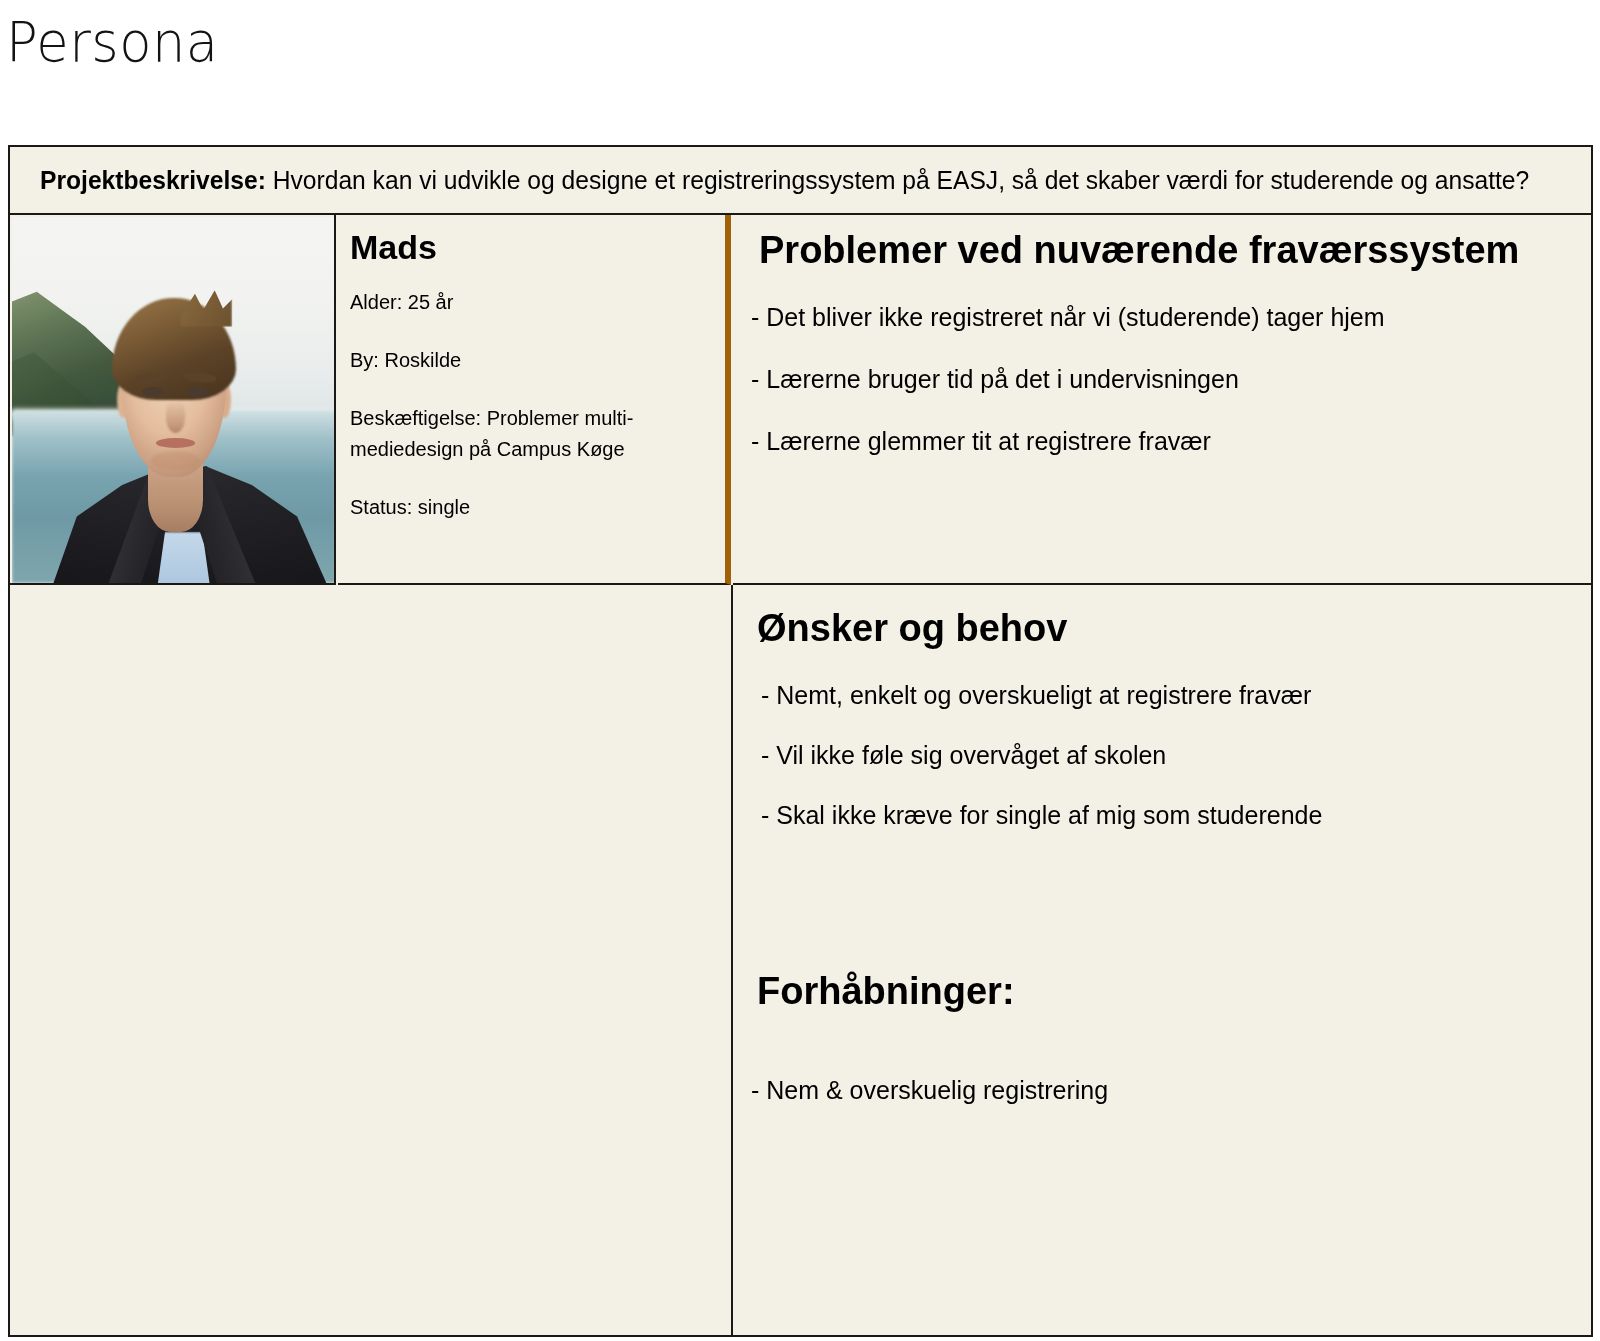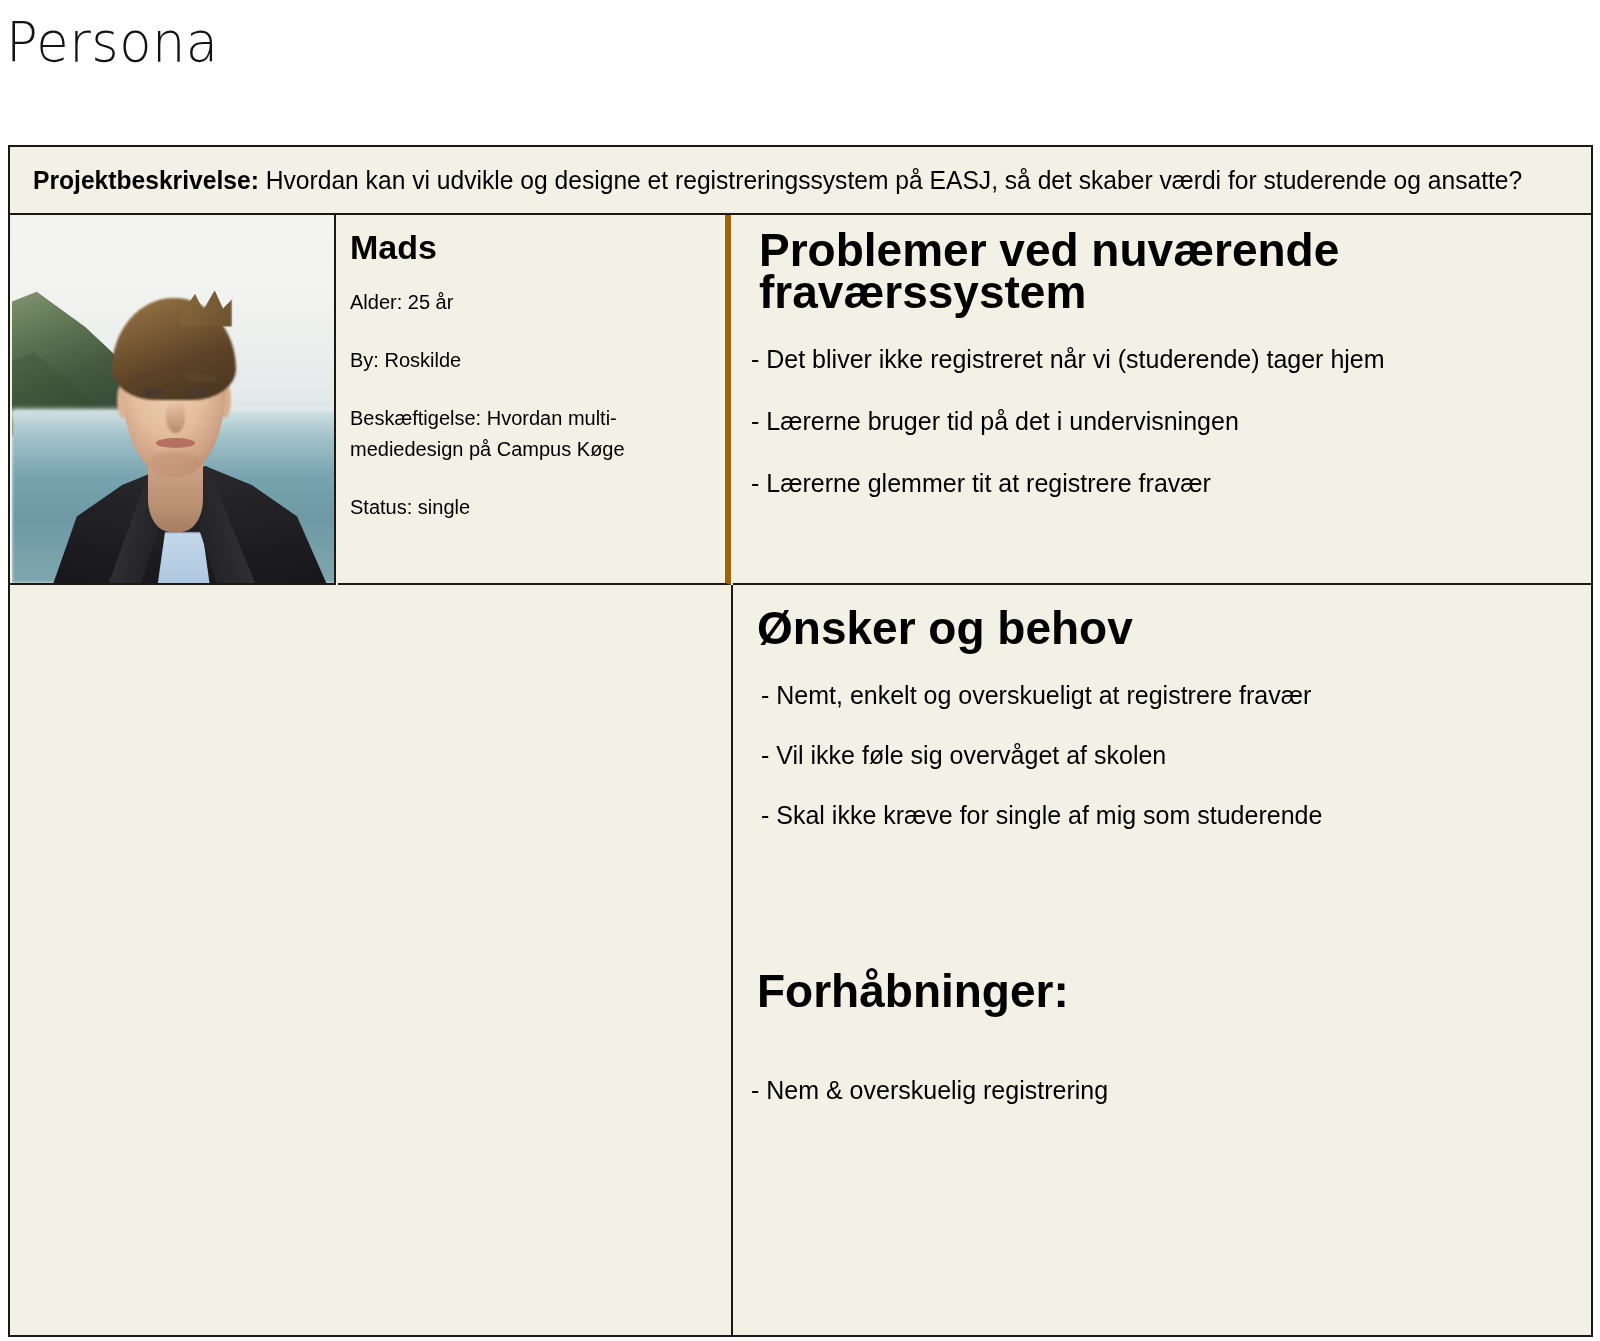--- a/index.html
+++ b/index.html
@@ -51,21 +51,21 @@
     overflow: hidden;
   }
 
   
   #cell-projektbeskrivelse {
     left: 0;
     top: 0;
     width: 1581px;
     height: 68px;
     border-bottom: 2px solid #1b1915;
-    padding: 0 23px;
+    padding: 0 30px;
     display: flex;
     align-items: center;
     text-align: right;
   }
   #cell-projektbeskrivelse .line {
     font-size: 25px;
     line-height: 30px;
     white-space: nowrap;
     transform: scaleX(0.985);
     transform-origin: left center;
@@ -219,21 +219,21 @@
   
   #cell-problems {
     left: 723px;
     top: 68px;
     width: 858px;
     height: 370px;
     border-bottom: 2px solid #1b1915;
     padding: 14px 16px 0 16px;
   }
   .sect-heading {
-    font-size: 46px;
+    font-size: 38px;
     font-weight: bold;
     line-height: 42px;
     margin: 0;
   }
   .bullet {
     font-size: 25px;
     line-height: 32px;
   }
   #cell-problems .sect-heading { padding-left: 10px; margin-bottom: 30px; }
   #cell-problems .bullet { padding-left: 2px; margin-bottom: 30px; }
@@ -305,21 +305,21 @@
       <div class="ph-nose"></div>
       <div class="ph-mouth"></div>
       <div class="ph-chin"></div>
     </div>
   </div>
 
   <div class="cell" id="cell-details">
     <div id="persona-name">Mads</div>
     <div class="detail">Alder: 25 år</div>
     <div class="detail">By: Roskilde</div>
-    <div class="detail">Beskæftigelse: Hvordan multi-mediedesign på Campus Køge</div>
+    <div class="detail">Beskæftigelse: Problemer multi-mediedesign på Campus Køge</div>
     <div class="detail">Status: single</div>
   </div>
 
   <div class="cell" id="cell-problems">
     <div class="sect-heading">Problemer ved nuværende fraværssystem</div>
     <div class="bullet">- Det bliver ikke registreret når vi (studerende) tager hjem</div>
     <div class="bullet">- Lærerne bruger tid på det i undervisningen</div>
     <div class="bullet">- Lærerne glemmer tit at registrere fravær</div>
   </div>
 

